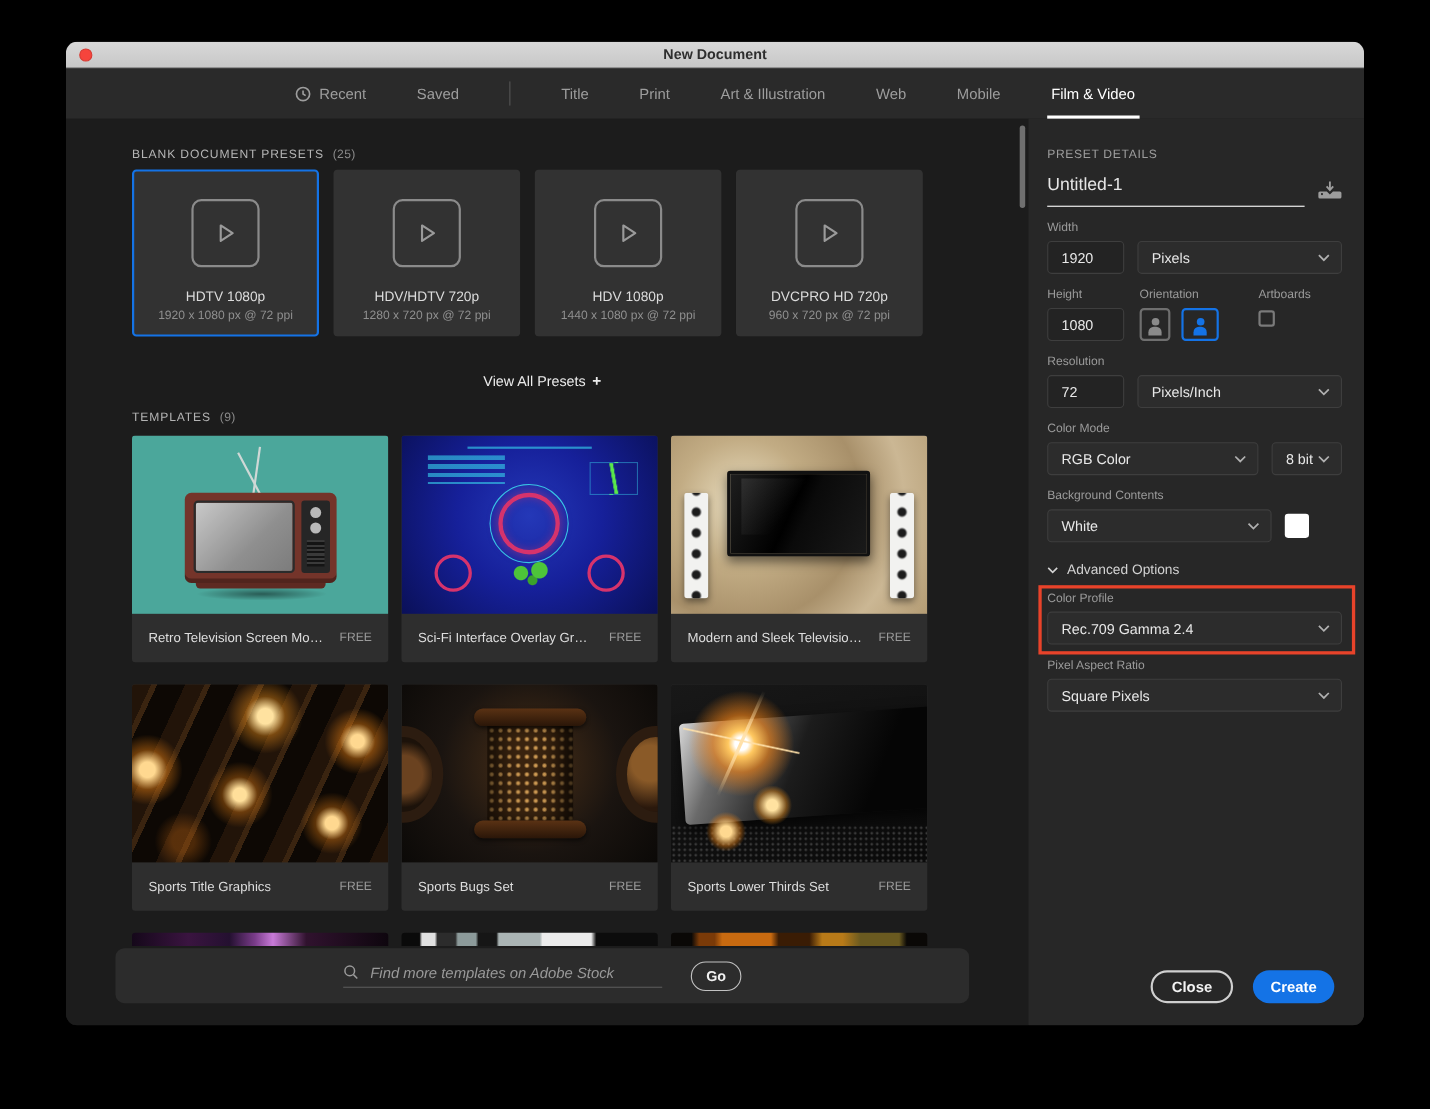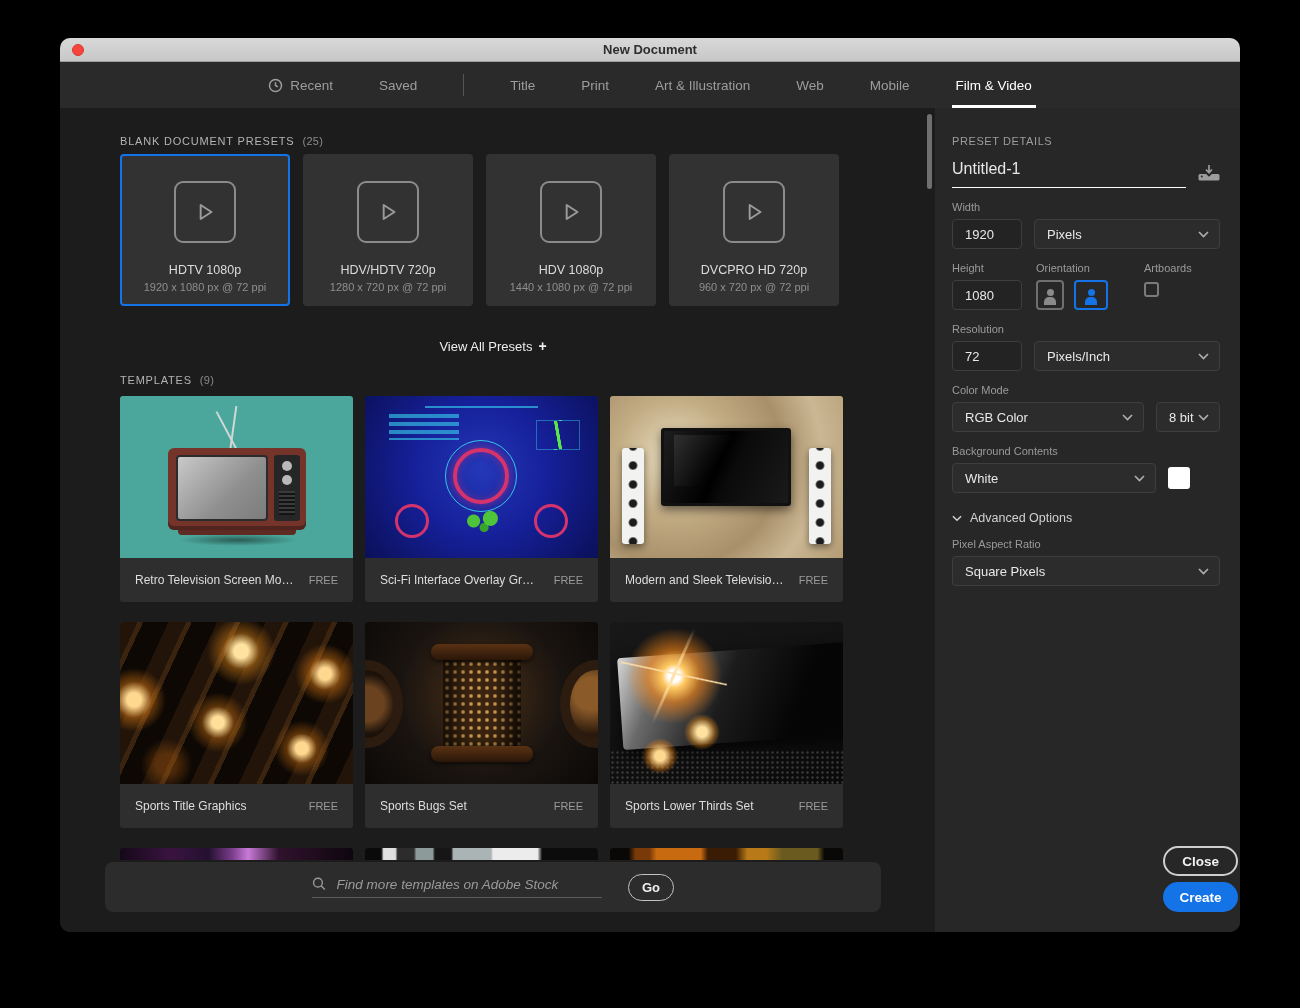--- a/index.html
+++ b/index.html
@@ -219,21 +219,21 @@
   .swatch { width:22px; height:22px; background:#fff; border-radius:3px;
     align-self:center; margin-left:12px; }
 
   .adv-row { display:flex; align-items:center; gap:8px; margin-top:18px;
     color:#d2d2d2; font-size:12.5px; }
 
   .cp-wrap { position:relative; }
   .annotation-box { position:absolute; left:-8px; right:-12px; top:-6px; bottom:-9px;
     border:3px solid #e8432a; pointer-events:none; }
 
-  .btn-row { position:absolute; right:2px; bottom:20px; display:flex; gap:6px;flex-direction:column; }
+  .btn-row { position:absolute; right:27px; bottom:20px; display:flex; gap:18px; }
   .close-btn { height:30px; padding:0 17px; border-radius:15px; background:transparent;
     border:2px solid #cfcfcf; color:#f2f2f2; font-size:13.5px; font-weight:700;
     font-family:"Liberation Sans","DejaVu Sans",sans-serif; }
   .create-btn { height:30px; padding:0 16px; border-radius:15px; background:#1473e6;
     border:none; color:#fff; font-size:13.5px; font-weight:700;
     font-family:"Liberation Sans","DejaVu Sans",sans-serif; }
 
   .ic { stroke:#9d9d9d; fill:none; stroke-width:1.6; }
 </style>
 </head>
@@ -527,20 +527,30 @@
         <div class="swatch" style="margin-left:0"></div>
       </div>
 
       <div class="adv-row">
         <svg width="10" height="7" viewBox="0 0 11 7">
             <path d="M1 1 L5.5 5.5 L10 1" fill="none" stroke="#d2d2d2" stroke-width="1.6"></path>
           </svg>
         <span>Advanced Options</span>
       </div>
 
+      <div class="cp-wrap">
+        <div class="annotation-box"></div>
+        <div class="f-label">Color Profile</div>
+        <div class="dd">
+          <span>Rec.709 Gamma 2.4</span>
+          <svg width="11" height="7" viewBox="0 0 11 7">
+              <path d="M1 1 L5.5 5.5 L10 1" fill="none" stroke="#b0b0b0" stroke-width="1.6"></path>
+            </svg>
+        </div>
+      </div>
 
       <div class="f-label">Pixel Aspect Ratio</div>
       <div class="dd">
         <span>Square Pixels</span>
         <svg width="11" height="7" viewBox="0 0 11 7">
             <path d="M1 1 L5.5 5.5 L10 1" fill="none" stroke="#b0b0b0" stroke-width="1.6"></path>
           </svg>
       </div>
 
       <div class="btn-row">

